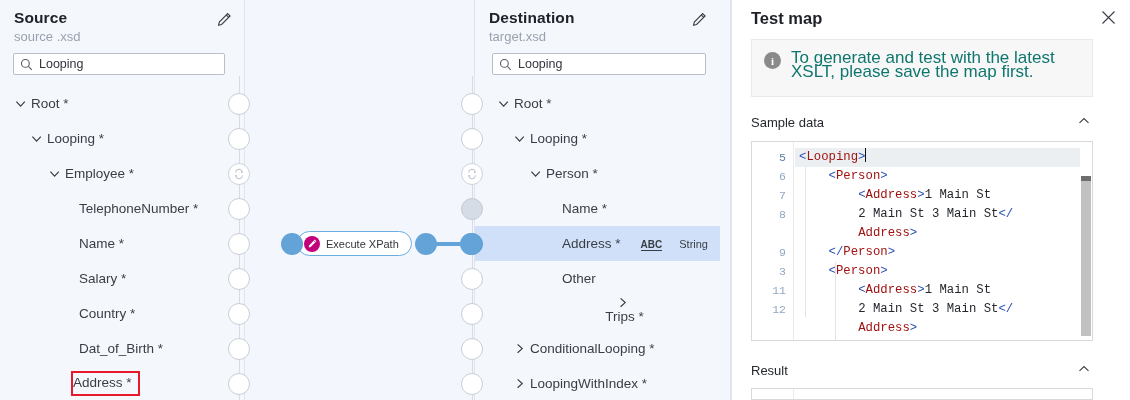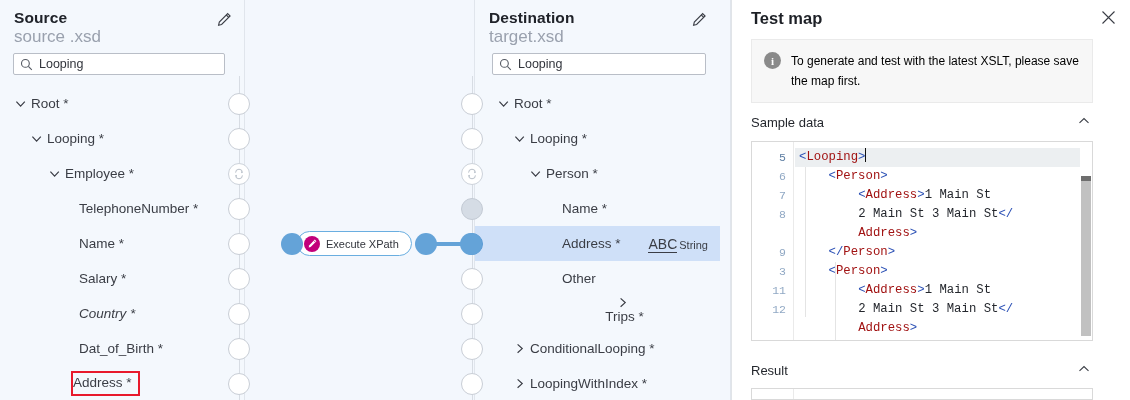--- a/index.html
+++ b/index.html
@@ -35,21 +35,21 @@
   }
   .panel.source { left: 0; }
   .panel.dest   { left: 475px; }
 
   .panel-head { position: relative; padding: 8px 14px 0 14px; }
   .panel-title {
     font-size: 15.5px; font-weight: bold; color: #20232a;
     letter-spacing: .1px; line-height: 20px;
   }
   .panel-sub {
-    font-size: 17px; color: #9aa1ae; margin-top: 2px; line-height: 14px;
+    font-size: 13px; color: #9aa1ae; margin-top: 2px; line-height: 14px;
   }
   .pencil-btn {
     position: absolute; right: 10px; top: 8px;
     width: 22px; height: 22px;
     display: flex; align-items: center; justify-content: center;
   }
   .pencil-btn svg { display: block; }
 
   .search-box {
     position: absolute; left: 13px; top: 53px;
@@ -96,24 +96,24 @@
     margin-left: -6px;
     background: transparent;
   }
   .type-badge {
     position: absolute; right: 12px; top: 50%;
     transform: translateY(-50%);
     font-size: 11px; color: #3a3d45;
     white-space: nowrap;
   }
   .type-badge b {
-    font-weight: normal; font-size: 14px;
+    font-weight: bold; font-size: 10px;
     border-bottom: 1.3px solid #3a3d45;
     padding-bottom: 0px;
-    margin-right: 2px;
+    margin-right: 17px;
   }
 
   
   .rail {
     position: absolute; top: 86px; width: 30px; height: 320px;
   }
   .rail.source-rail { left: 225px; }
   .rail.dest-rail   { left: 458px; }
   .rail .vline {
     position: absolute; left: 14px; top: -10px;
@@ -205,21 +205,21 @@
   }
   .info-icon {
     width: 17px; height: 17px; border-radius: 50%;
     background: #8a8a8a; color: #ffffff;
     font-size: 11px; font-weight: bold;
     display: flex; align-items: center; justify-content: center;
     flex: 0 0 auto; margin-top: 1px;
     font-family: "Liberation Serif", serif;
   }
   .info-text {
-    font-size: 12px; color: #000000; line-height: 20px;
+    font-size: 17px; color: #0f766e; line-height: 14px;
     max-width: 290px;
   }
 
   .section-head {
     position: absolute; left: 19px;
     width: 342px; height: 22px;
     display: flex; align-items: center; justify-content: space-between;
   }
   .section-head .sh-label { font-size: 13px; color: #24272d; }
   .section-head .sh-chev { width: 16px; height: 16px; }
@@ -347,21 +347,21 @@
           </div>
           <div class="row" style="padding-left: 79px;">
             <span class="label">TelephoneNumber *</span>
           </div>
           <div class="row" style="padding-left: 79px;">
             <span class="label">Name *</span>
           </div>
           <div class="row" style="padding-left: 79px;">
             <span class="label">Salary *</span>
           </div>
-          <div class="row" style="padding-left: 79px; font-style: italic;">
+          <div class="row" style="padding-left: 79px;">
             <span class="label">Country *</span>
           </div>
           <div class="row" style="padding-left: 79px;">
             <span class="label">Dat_of_Birth *</span>
           </div>
           <div class="row marked" style="padding-left: 79px;">
             <span class="label">Address *</span>
           </div>
         </div>
     </div>

